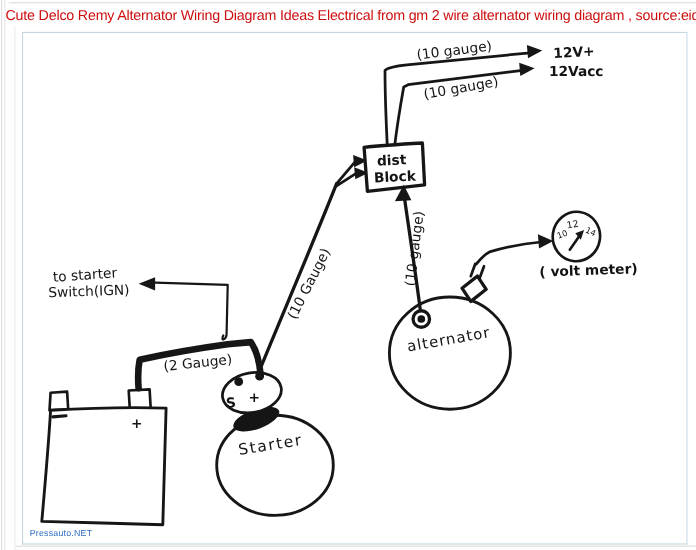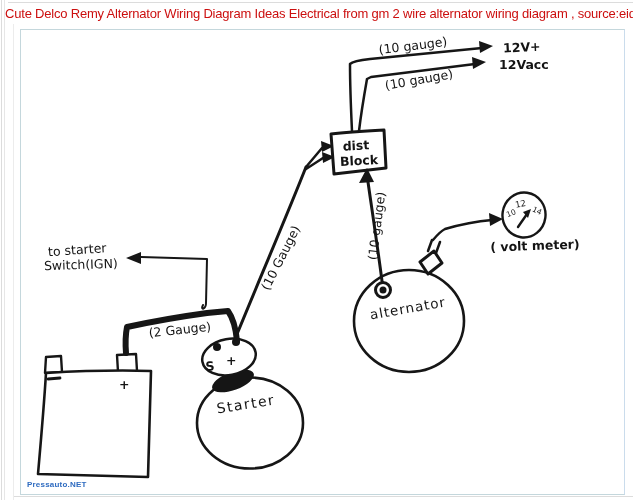--- a/index.html
+++ b/index.html
@@ -16,21 +16,21 @@
     font-size:13px; letter-spacing:-0.2px; white-space:nowrap; overflow:hidden;
     color:#cc0f0f;
   }
 
   #diagram-box {
     left:20px; top:29px; width:605px; height:466px;
     background:#fff; border:1px solid #c4d7dc; border-right-color:#cadcec;
   }
 
   #watermark {
-    left:27px; top:480px; font-size:8px; font-weight:bold; color:#2e6bc0;
+    left:27px; top:480px; font-size:8px; font-weight:normal; color:#2e6bc0;
     letter-spacing:0.2px;
   }
 
   svg text { font-family:"DejaVu Sans", sans-serif; fill:#141414; }
   .hand  { font-size:12.5px; }
   .hand-b{ font-weight:bold; }
   .ink   { stroke:#161616; fill:none; stroke-linecap:round; stroke-linejoin:round; }
   .fillw { fill:#ffffff; }
 </style>
 </head>

